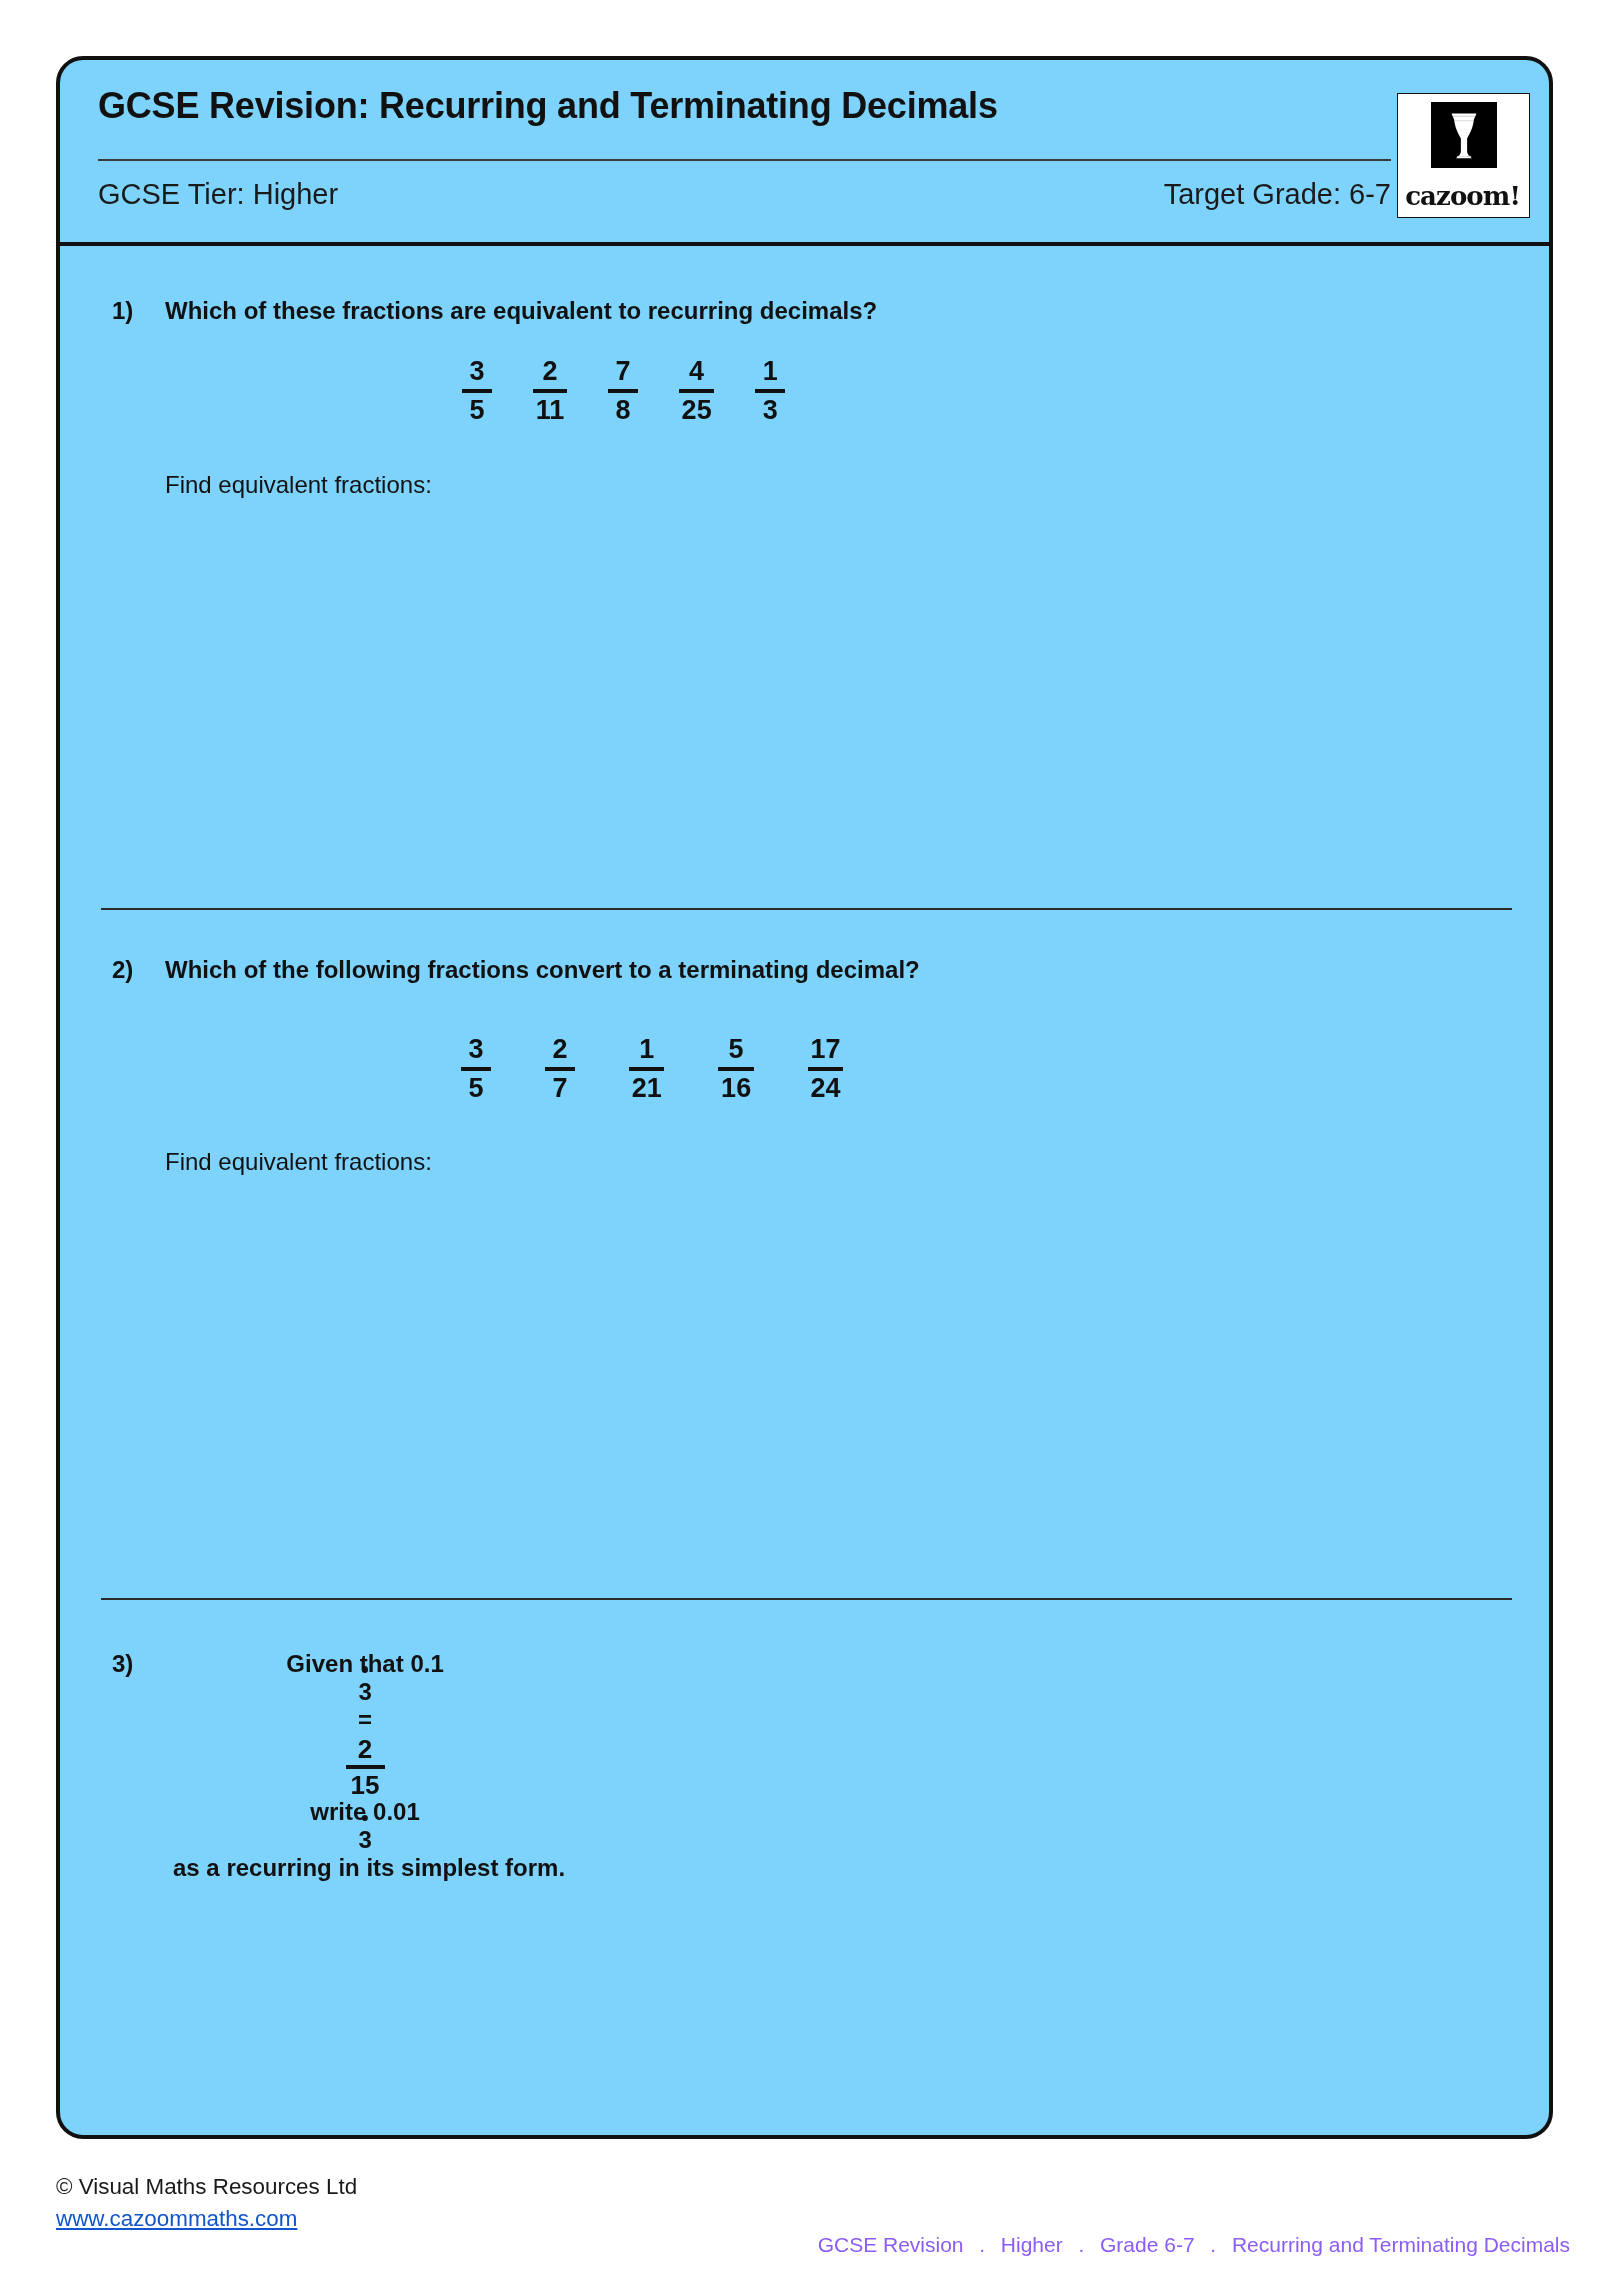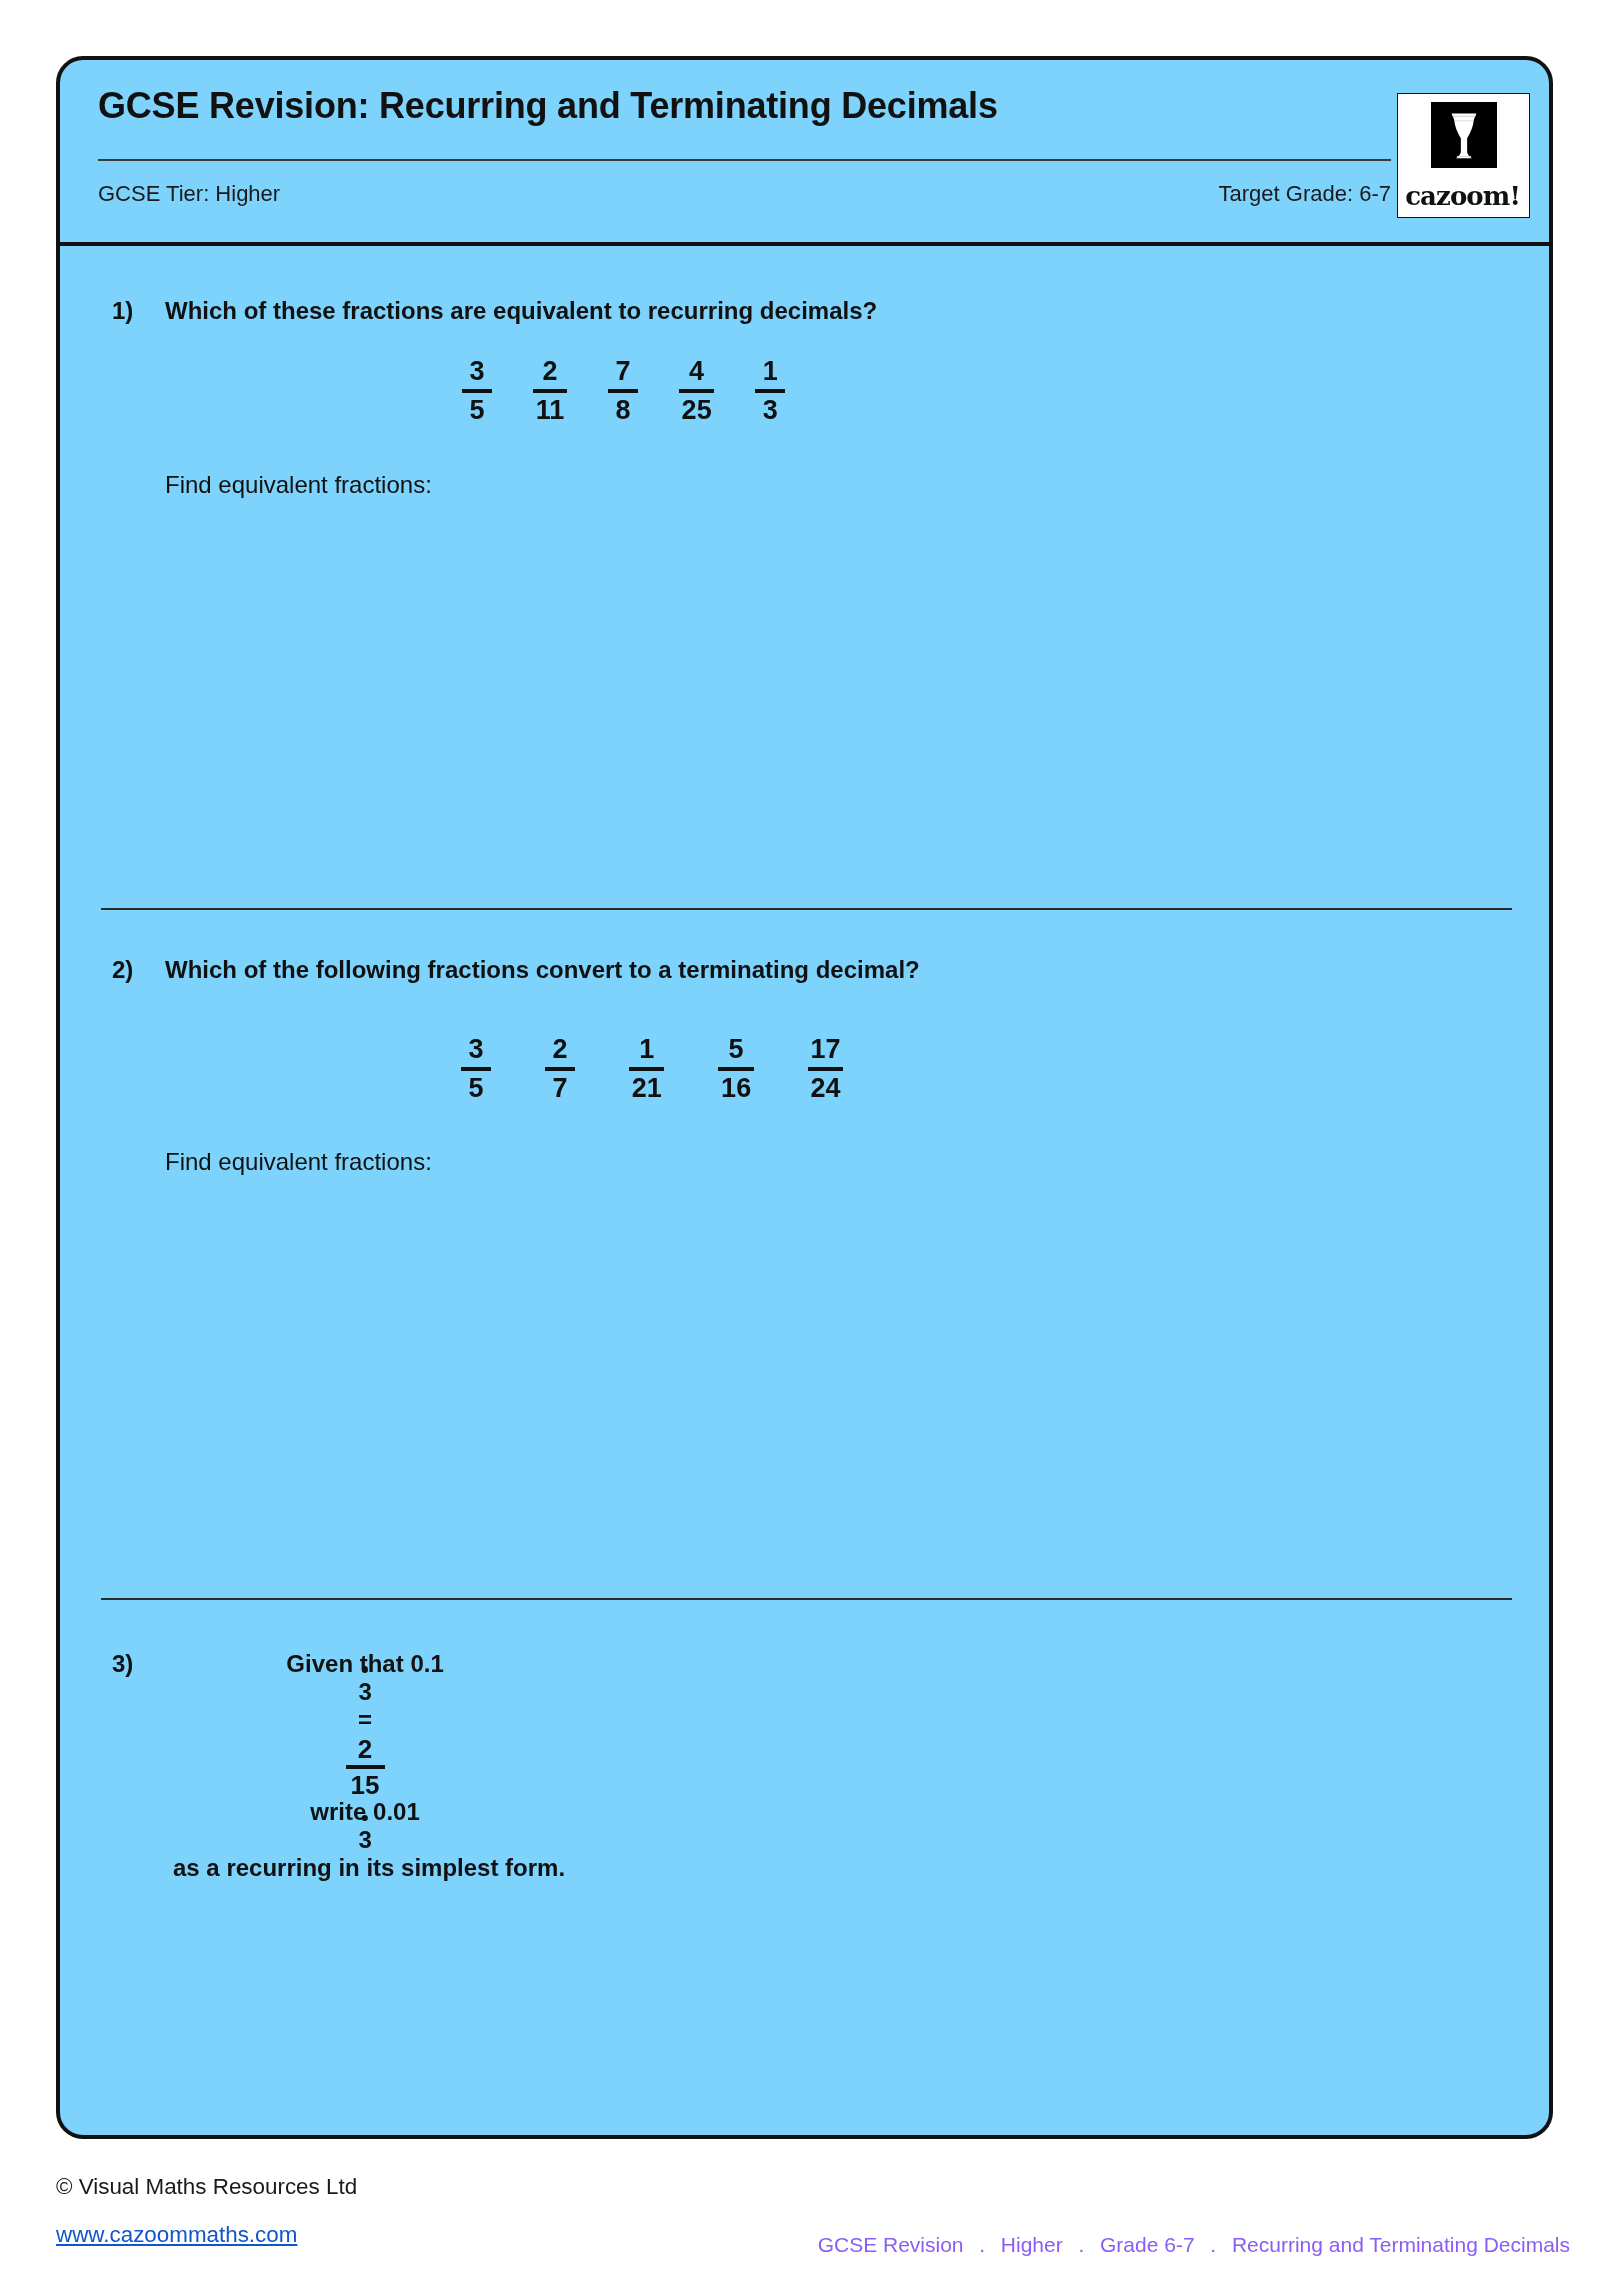--- a/index.html
+++ b/index.html
@@ -59,21 +59,21 @@
     position: absolute;
     left: 38px;
     top: 107px;
     width: 1293px;
     height: 54px;
     display: flex;
     align-items: center;
     justify-content: space-between;
   }
   .header-meta span {
-    font-size: 22px;
+    font-size: 29px;
     color: #1a1a1a;
     white-space: nowrap;
   }
 
   
   .logo-box {
     position: absolute;
     left: 1337px;
     top: 33px;
     width: 133px;
@@ -250,21 +250,20 @@
     left: 0;
     top: 0;
     font-size: 22.4px;
     line-height: 1.45;
     color: #1a1a1a;
   }
   .footer-link {
     color: #1155cc;
     text-decoration: underline;
     display: inline-block;
-    margin-top: 16px;
   }
   .footer-right {
     position: absolute;
     right: 0;
     top: 33px;
     font-size: 21px;
     color: #8b5cf6;
     white-space: nowrap;
     margin-top: 29px;
   }

